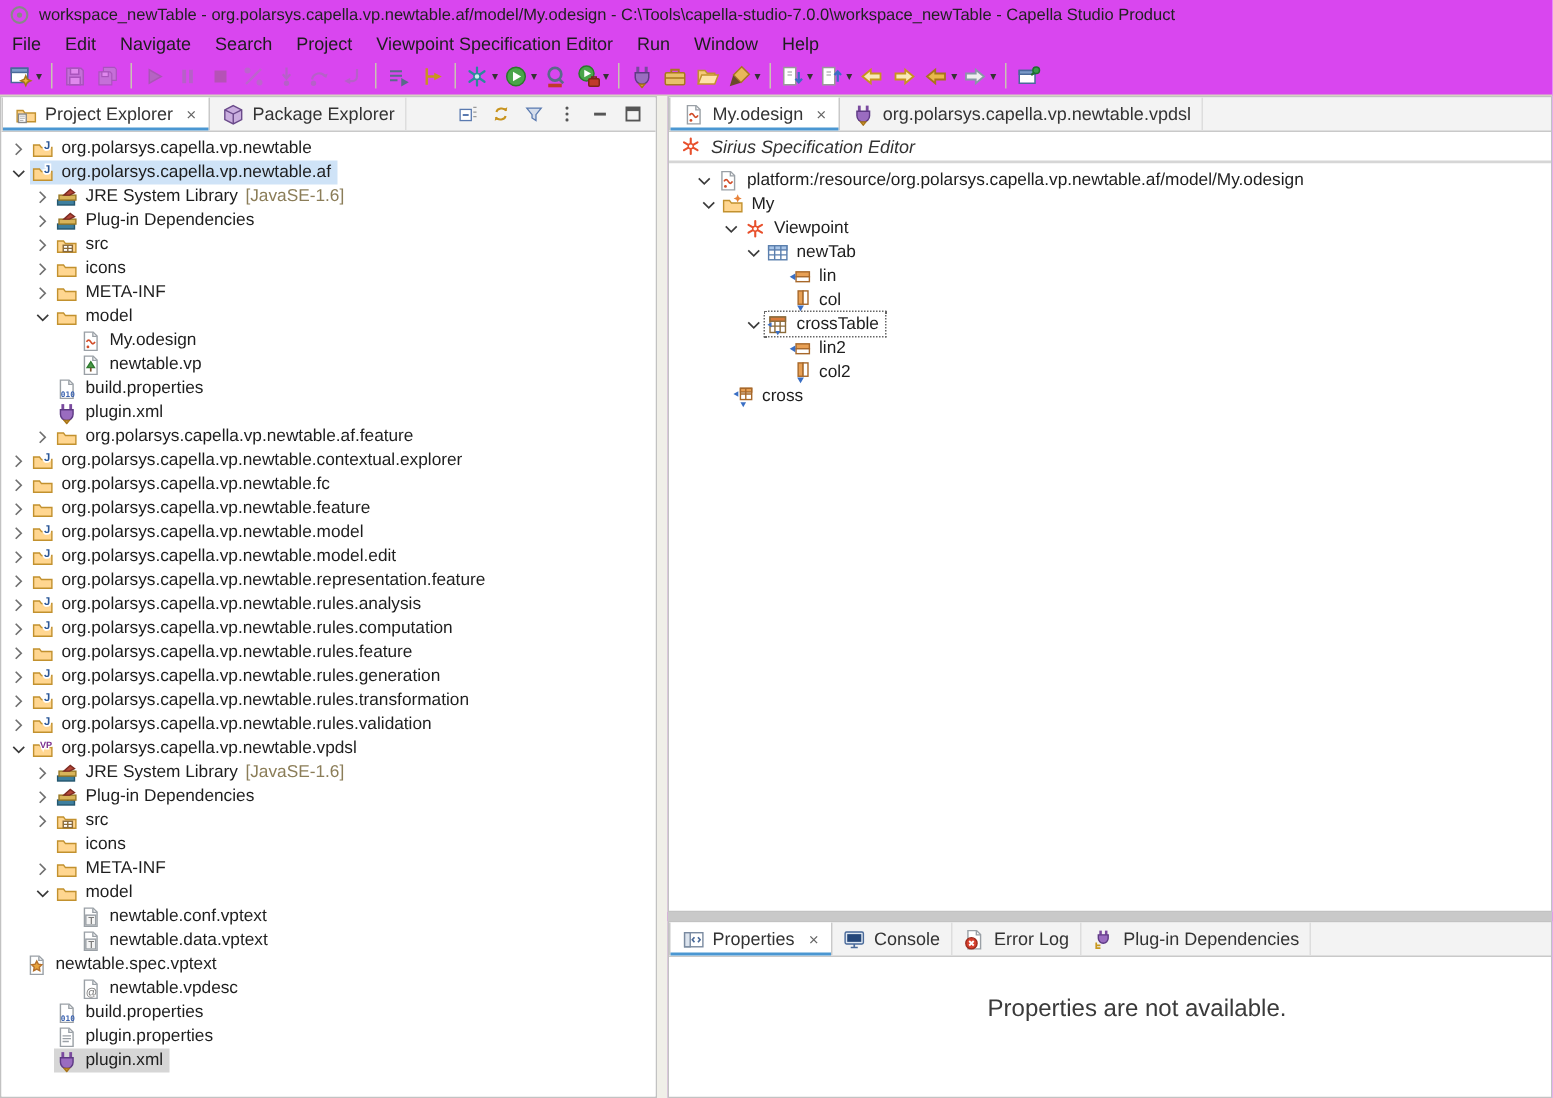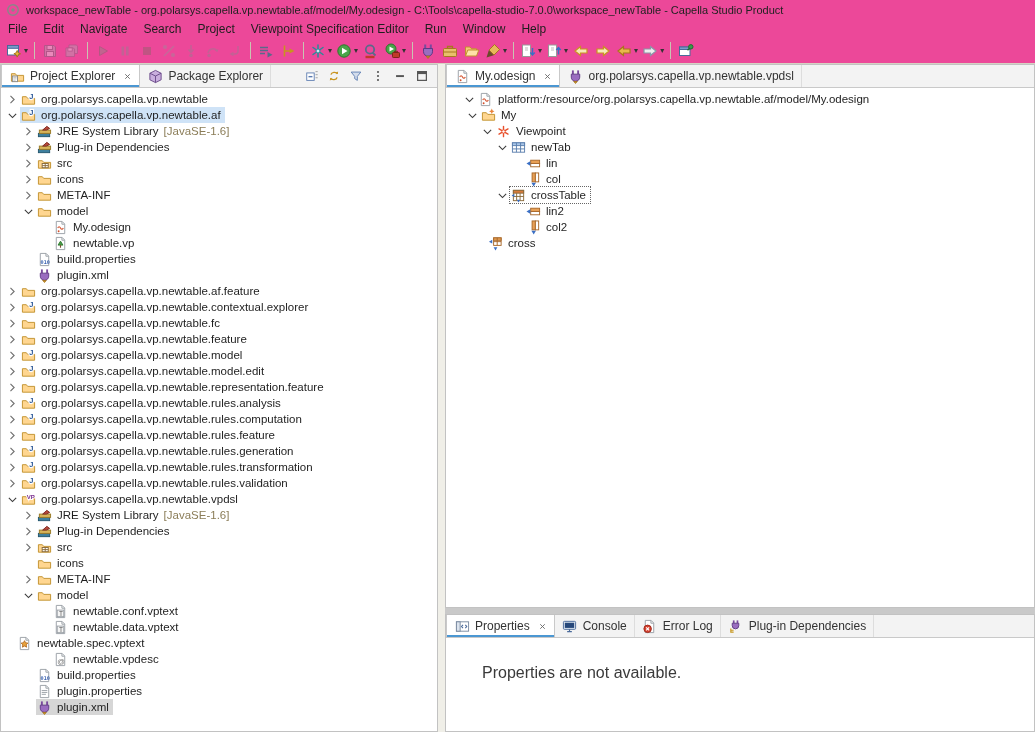--- a/index.html
+++ b/index.html
@@ -1,18 +1,18 @@
 <!DOCTYPE html>
 <html><head>
 <meta charset="utf-8">
 <style>
   * { box-sizing: border-box; margin: 0; padding: 0; }
   html,body { width:1035px; height:732px; overflow:hidden; }
   body { font-family:"Liberation Sans", sans-serif; color:#1e1e1e; background:#fff; }
-  .window { width:1035px; height:732px; display:flex; flex-direction:column; background:#ec4899; }
+  .window { width:1035px; height:732px; display:flex; flex-direction:column; background:#d946ef;text-align:center; }
   .titlebar { height:19px; display:flex; align-items:center; gap:5px; padding:0 5px; font-size:11px; color:#222; flex:none; }
   .menubar { height:19px; display:flex; align-items:center; font-size:12px; flex:none; }
   .menu-item { padding:1px 8px; white-space:nowrap; }
   .toolbar { height:26px; display:flex; align-items:center; padding:0 4px; border-bottom:1px solid #d6d2c2; flex:none; }
   .tool { height:22px; min-width:22px; display:inline-flex; align-items:center; justify-content:center; gap:1px; padding:0 2px; border-radius:2px; }
   .tool.dis { opacity:.4; filter:grayscale(.7); }
   .caret { font-size:8px; color:#333; line-height:1; padding-left:1px; }
   .tsep { width:1px; height:17px; background:#c9c4b2; margin:0 4px; flex:none; }
   .main { flex:1; display:flex; min-height:0; }
   .panel { background:#fff; border:1px solid #c2c2c2; display:flex; flex-direction:column; min-height:0; min-width:0; }
@@ -562,21 +562,21 @@
                 <svg width="15" height="15" viewBox="0 0 16 16">
                   <rect x="4.2" y="1.5" width="2" height="4" fill="#7a4a9e"></rect>
                   <rect x="9.8" y="1.5" width="2" height="4" fill="#7a4a9e"></rect>
                   <path d="M3.5 5.5 h9 v3.2 a4.5 4.5 0 0 1 -9 0 Z" fill="#9a6cc0" stroke="#5e3a84"></path>
                   <path d="M6.2 13.2 l1.8 2.2 1.8 -2.2 Z" fill="#d8a23a" stroke="#a8751a"></path>
                 </svg>
               </span>
               <span class="lbl">plugin.xml</span>
             </span>
           </div>
-          <div class="trow" style="padding-left:4px">
+          <div class="trow" style="padding-left:20px">
             <span class="tw">
               <svg width="13" height="13" viewBox="0 0 16 16">
                 <path d="M5.5 3.5 L10 8 l-4.5 4.5" fill="none" stroke="#707070" stroke-width="1.4"></path>
               </svg>
             </span>
             <span class="rc">
               <span class="ic">
                 <svg width="15" height="15" viewBox="0 0 16 16">
                   <path d="M1.5 13 V5 h4.2 l1.4 1.8 H14.5 V13 Z" fill="#ffd690" stroke="#c2912e"></path>
                 </svg>
@@ -1002,20 +1002,31 @@
                 <svg width="15" height="15" viewBox="0 0 16 16">
                   <rect x="4.2" y="1.5" width="2" height="4" fill="#7a4a9e"></rect>
                   <rect x="9.8" y="1.5" width="2" height="4" fill="#7a4a9e"></rect>
                   <path d="M3.5 5.5 h9 v3.2 a4.5 4.5 0 0 1 -9 0 Z" fill="#9a6cc0" stroke="#5e3a84"></path>
                   <path d="M6.2 13.2 l1.8 2.2 1.8 -2.2 Z" fill="#d8a23a" stroke="#a8751a"></path>
                 </svg>
               </span>
               <span class="tab-label">org.polarsys.capella.vp.newtable.vpdsl</span>
             </div>
           </div>
+        <div class="ed-header">
+          <span class="ic" id="sirius-hdr-icon">
+              <svg width="15" height="15" viewBox="0 0 16 16">
+                <g stroke="#e8502c" stroke-width="1.5" stroke-linecap="round">
+                  <path d="M8 2.5 V13.5 M3.2 5.2 l9.6 5.6 M3.2 10.8 l9.6 -5.6"></path>
+                </g>
+                <circle cx="8" cy="8" r="1.8" fill="#fff" stroke="#e8502c"></circle>
+              </svg>
+            </span>
+          <span>Sirius Specification Editor</span>
+        </div>
         <div class="tree" id="editor-tree">
             <div class="trow" style="padding-left:16px">
               <span class="tw">
                 <svg width="13" height="13" viewBox="0 0 16 16">
                   <path d="M3.5 6 L8 10.5 L12.5 6" fill="none" stroke="#3c3c3c" stroke-width="1.4"></path>
                 </svg>
               </span>
               <span class="rc">
                 <span class="ic">
                   <svg width="15" height="15" viewBox="0 0 16 16">

